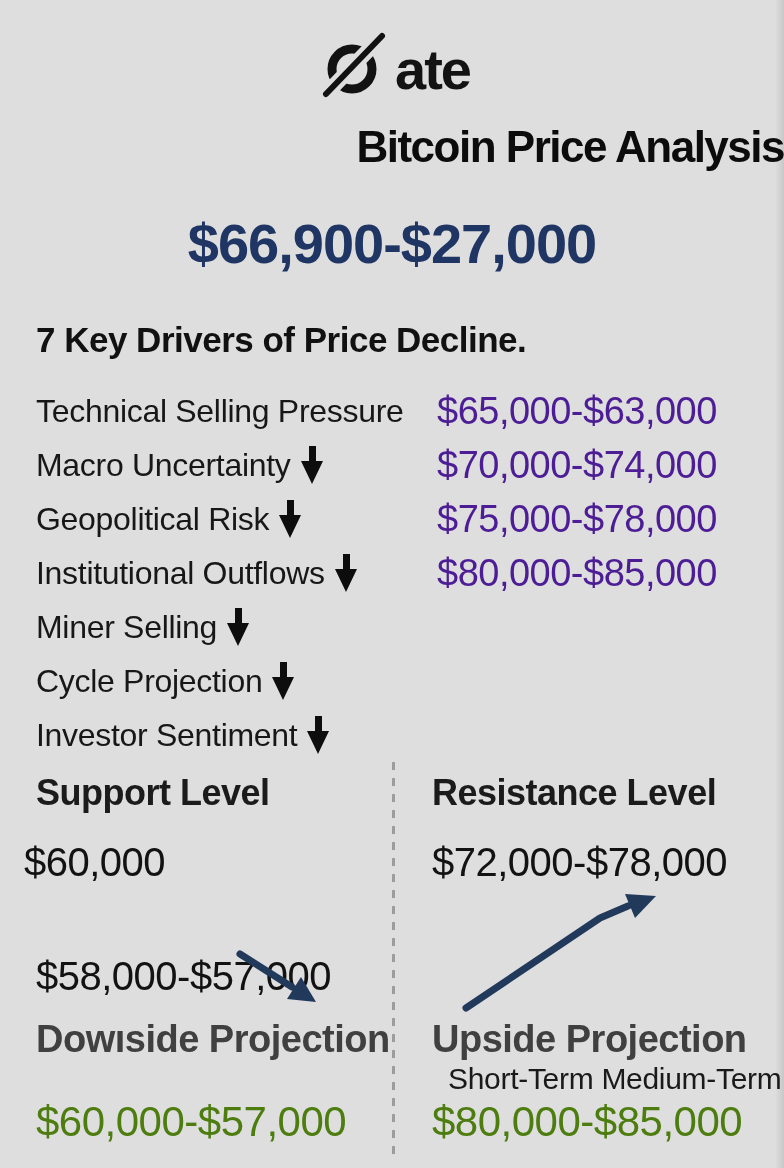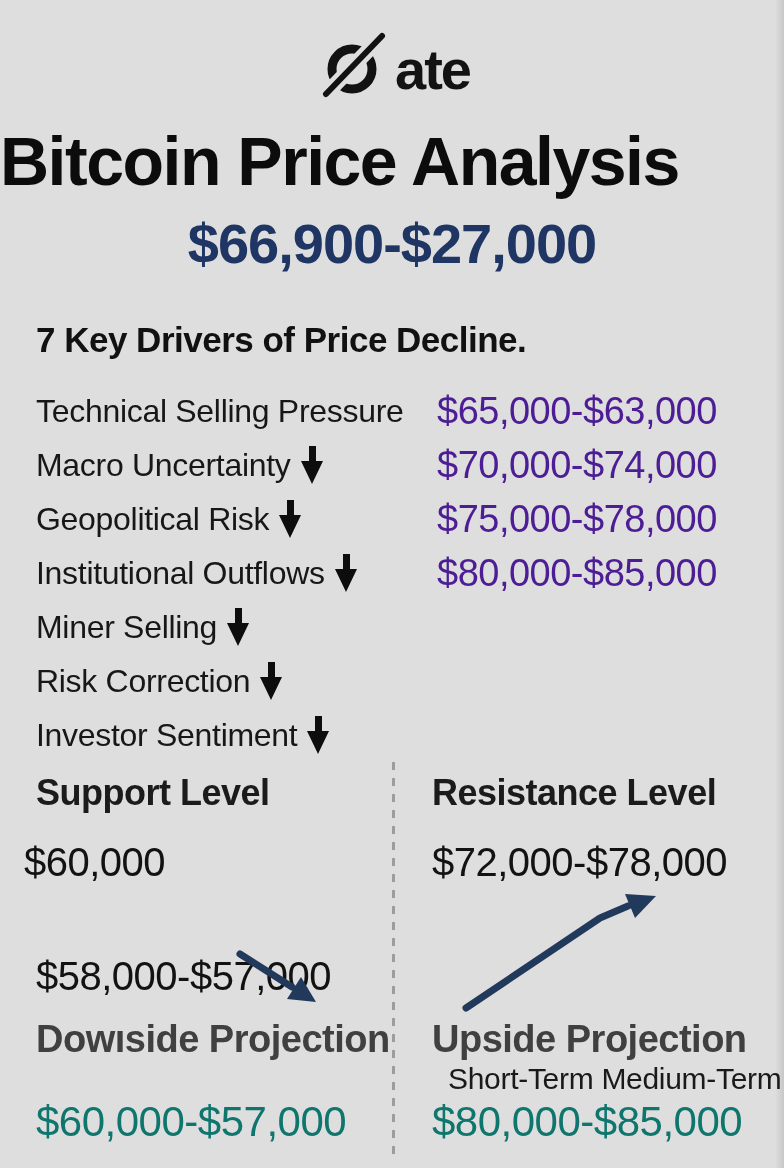--- a/index.html
+++ b/index.html
@@ -11,22 +11,22 @@
     font-family:"Liberation Sans", sans-serif;
     color:#141414;
   }
   .edge-shade{position:absolute;top:0;right:0;width:9px;height:100%;
     background:linear-gradient(to right, rgba(0,0,0,0), rgba(0,0,0,0.10));}
 
   
   .logo{position:absolute;top:32px;left:4px;width:100%;display:flex;align-items:center;justify-content:center;gap:7px;}
   .logo-mark{width:66px;height:66px;display:block;}
   .logo-word{font-size:56px;font-weight:700;letter-spacing:-2px;color:#131313;line-height:1;padding-top:10px;}
-  .title{position:absolute;top:122px;left:0;width:100%;text-align:left;
-    font-size:68px;font-weight:700;letter-spacing:-1.5px;color:#0c0c0c;line-height:1.15;}
+  .title{position:absolute;top:122px;left:0;width:100%;text-align:right;
+    font-size:44px;font-weight:700;letter-spacing:-1.5px;color:#0c0c0c;line-height:1.15;}
   .subtitle{position:absolute;top:212px;left:0;width:100%;text-align:center;
     font-size:56px;font-weight:700;letter-spacing:-1px;color:#1f3564;line-height:1.15;}
 
   
   .drv-heading{position:absolute;top:320px;left:36px;
     font-size:35px;font-weight:700;letter-spacing:-0.5px;color:#111;}
   .drows{position:absolute;top:384px;left:36px;right:20px;}
   .drow{position:relative;height:54px;display:flex;align-items:center;}
   .drow .lbl{font-size:32px;font-weight:400;letter-spacing:-0.3px;color:#171717;white-space:nowrap;}
   .dn-arrow{width:22px;height:38px;margin-left:10px;flex:0 0 auto;}
@@ -35,21 +35,21 @@
     font-size:38px;font-weight:400;letter-spacing:-0.5px;color:#4c1d95;white-space:nowrap;}
 
   
   .divider{position:absolute;left:392px;top:762px;width:3px;height:398px;
     background:repeating-linear-gradient(to bottom,#9c9c9c 0 8px, transparent 8px 16px);}
   .abs{position:absolute;white-space:nowrap;}
   .sec-title{font-size:36px;font-weight:600;letter-spacing:-0.5px;color:#1b1b1b;}
   .sec-val{font-size:40px;font-weight:500;letter-spacing:-0.5px;color:#121212;}
   .proj-title{font-size:38px;font-weight:600;letter-spacing:-0.5px;color:#404040;}
   .terms{font-size:30px;font-weight:500;letter-spacing:-0.3px;color:#1a1a1a;}
-  .proj-val{font-size:42px;font-weight:500;letter-spacing:-0.5px;color:#0f766e;}
+  .proj-val{font-size:42px;font-weight:500;letter-spacing:-0.5px;color:#4d7c0f;}
   .navy-stroke{stroke:#21395a;}
   .navy-fill{fill:#21395a;}
 </style>
 </head>
 <body>
 
 <div class="page">
   <div class="edge-shade"></div>
 
   <div class="logo">
@@ -97,21 +97,21 @@
     </div>
 
     <div class="drow">
       <span class="lbl">Miner Selling</span>
       <svg class="dn-arrow" viewBox="0 0 22 38">
           <path d="M8 0 h7 v15 h7 L11 38 L0 15 h8 Z"></path>
         </svg>
     </div>
 
     <div class="drow">
-      <span class="lbl">Risk Correction</span>
+      <span class="lbl">Cycle Projection</span>
       <svg class="dn-arrow" viewBox="0 0 22 38">
           <path d="M8 0 h7 v15 h7 L11 38 L0 15 h8 Z"></path>
         </svg>
     </div>
 
     <div class="drow">
       <span class="lbl">Investor Sentiment</span>
       <svg class="dn-arrow" viewBox="0 0 22 38">
           <path d="M8 0 h7 v15 h7 L11 38 L0 15 h8 Z"></path>
         </svg>

